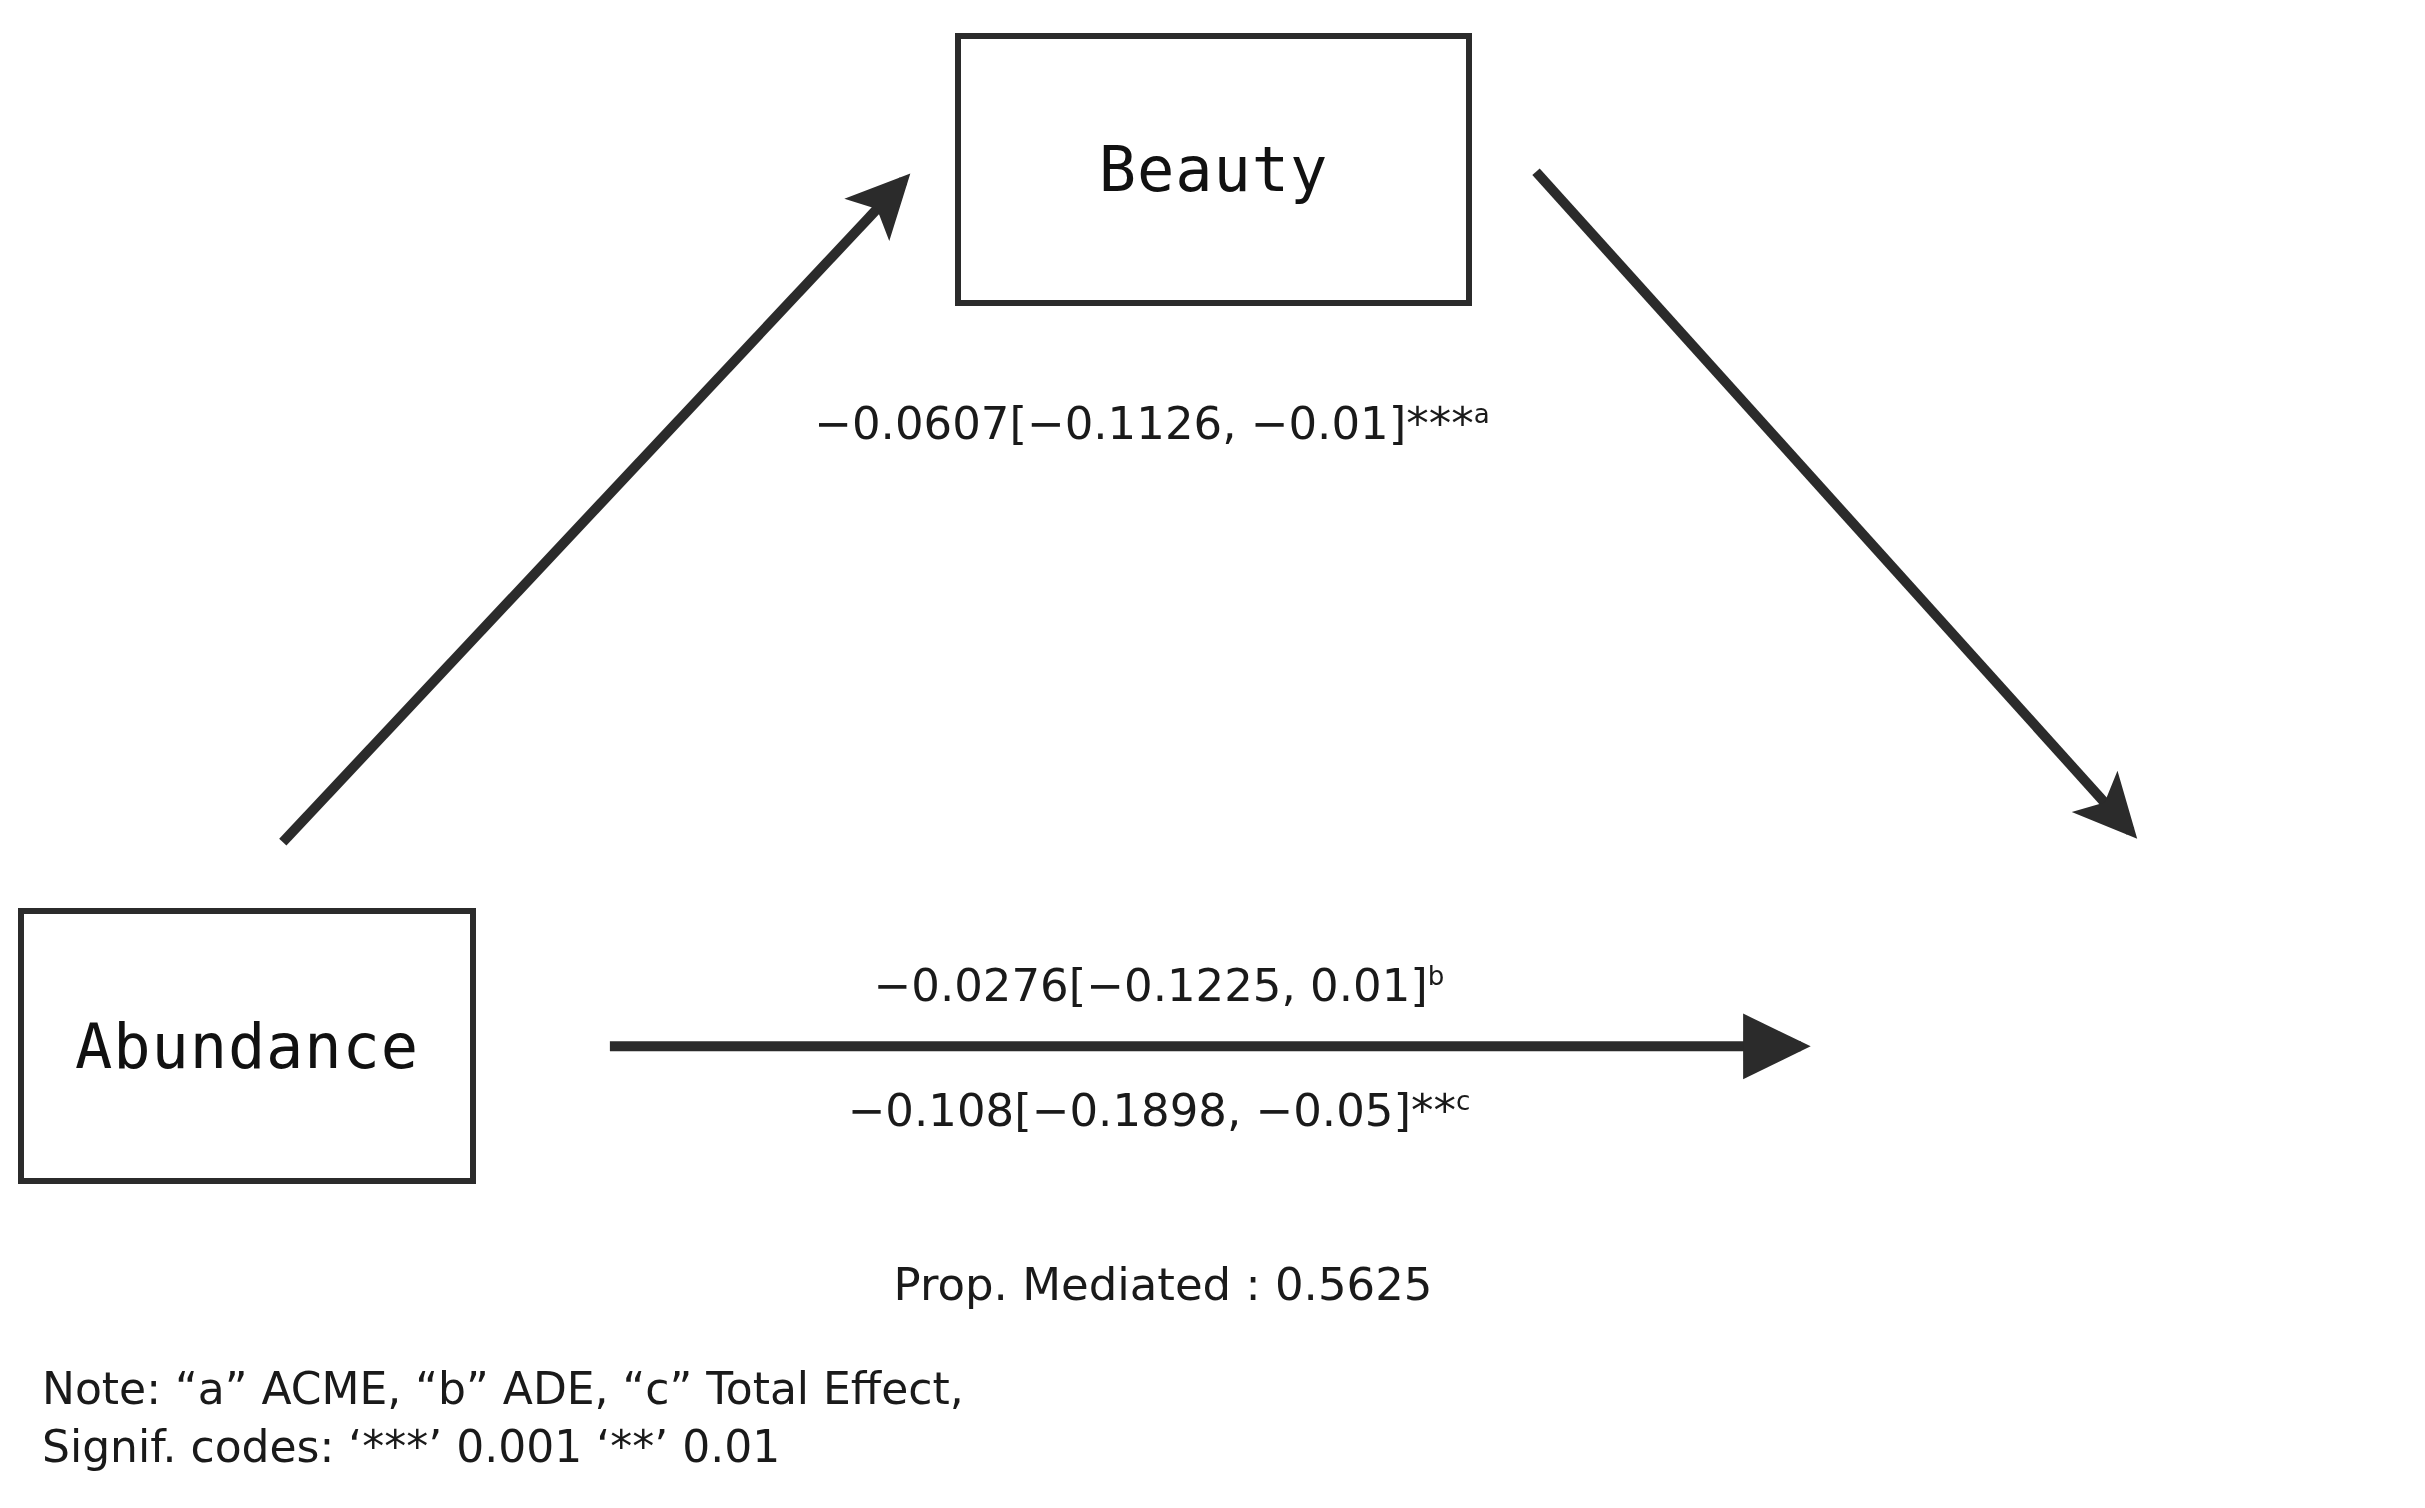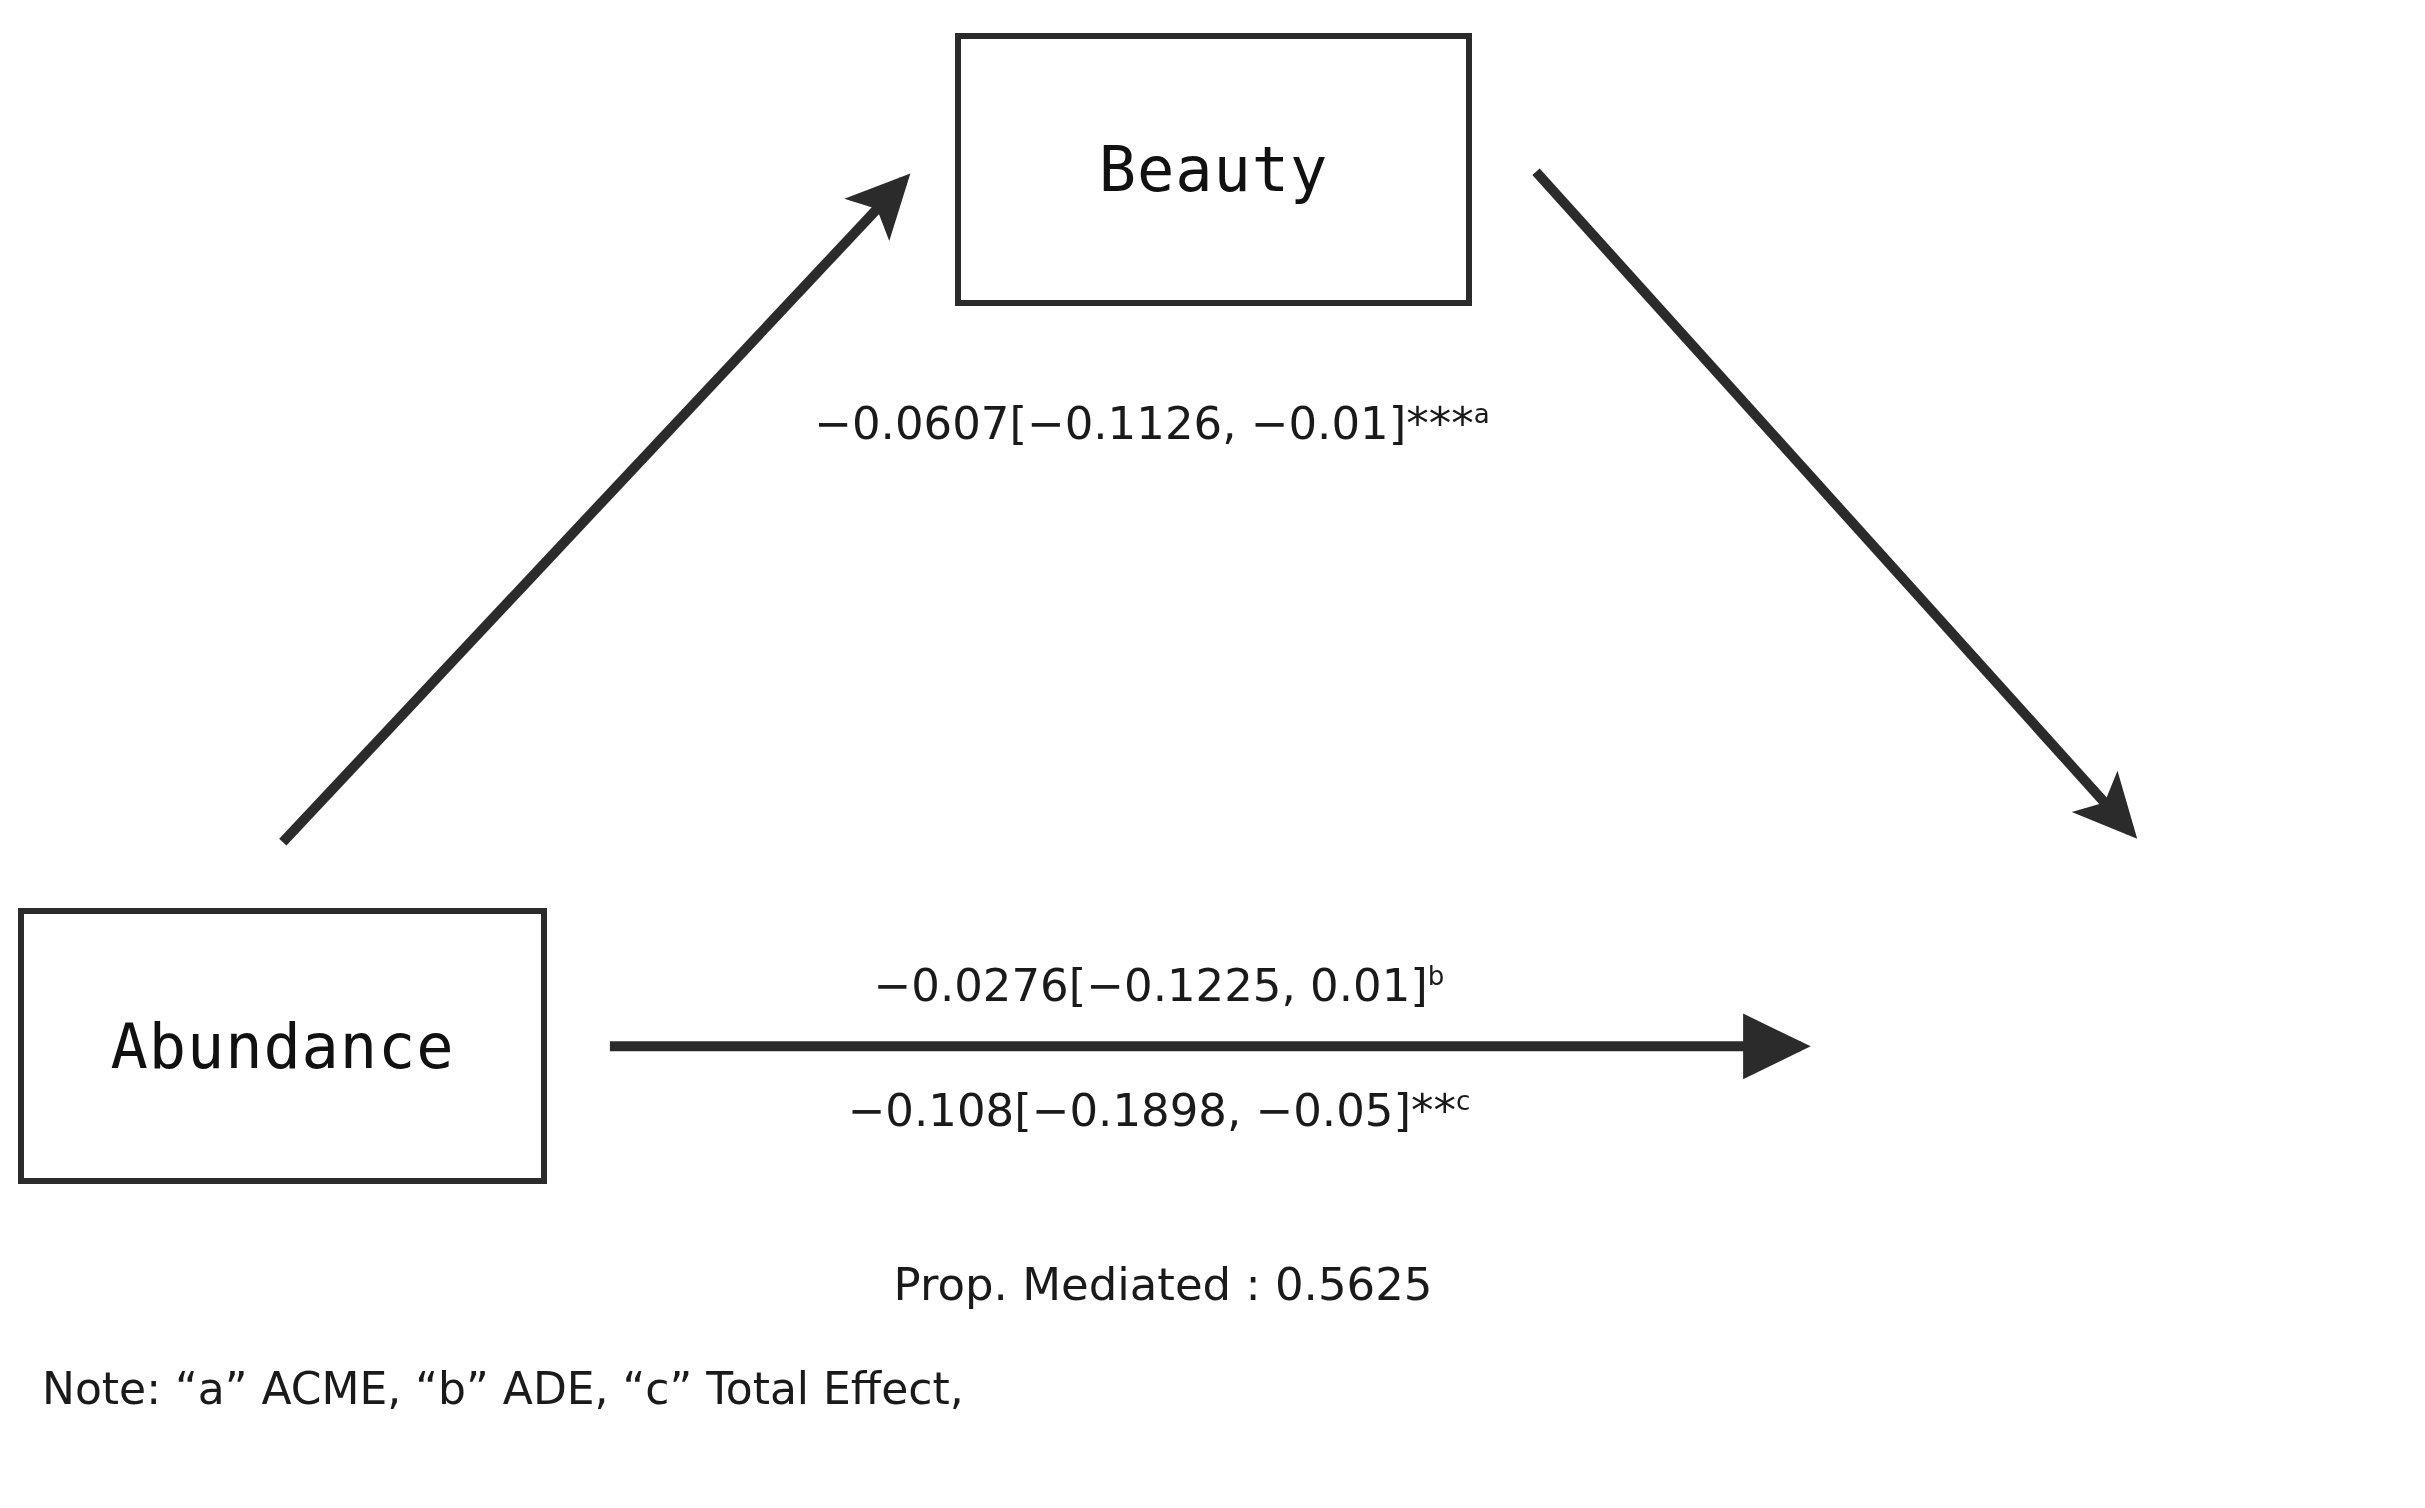--- a/index.html
+++ b/index.html
@@ -32,21 +32,21 @@
   .node-label {
     font-family: "DejaVu Sans Mono", monospace;
     font-size: 62px;
     font-weight: 400;
     letter-spacing: 0.9px;
     color: #111111;
     white-space: nowrap;
   }
 
   #node-beauty     { left: 955px; top: 33px;   width: 517px; height: 273px; }
-  #node-abundance  { left: 18px;   top: 908px; width: 529px; height: 276px; }
+  #node-abundance  { left: 18px;   top: 908px; width: 458px; height: 276px; }
   #node-acceptance { left: 1875px; top: 908px; width: 533px; height: 276px; }
 
   
   #edges {
     position: absolute;
     left: 0;
     top: 0;
     width: 2426px;
     height: 1509px;
     pointer-events: none;
@@ -140,16 +140,17 @@
   </div>
 
   <div class="edge-label" id="label-total">
     <span>−0.108[−0.1898, −0.05]</span><span class="stars">**</span><sup>c</sup>
   </div>
 
   <div id="prop-mediated">Prop. Mediated : 0.5625</div>
 
   <div id="footnote">
     <div>Note: “a” ACME, “b” ADE, “c” Total Effect,</div>
+    <div>Signif. codes: ‘***’ 0.001 ‘**’ 0.01</div>
   </div>
 
 </div>
 
 
 </body></html>

